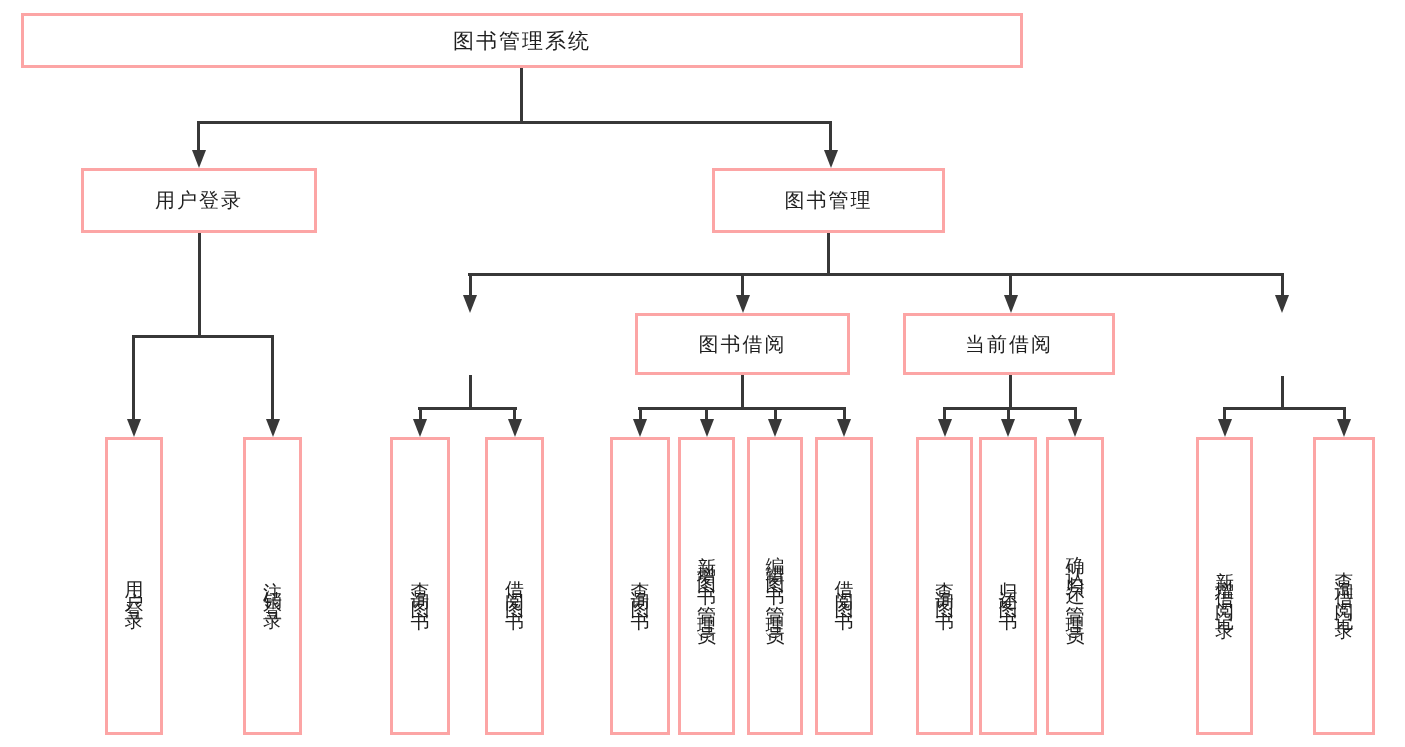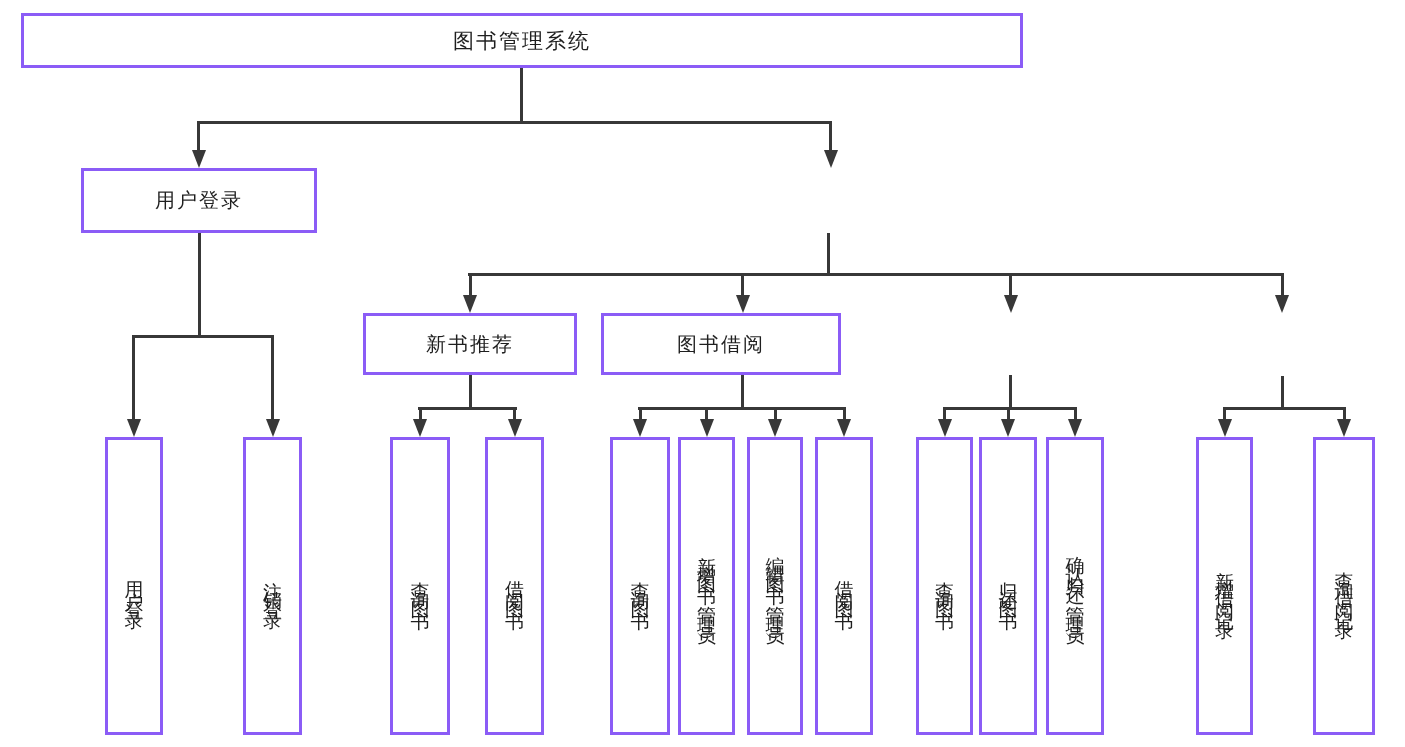--- a/index.html
+++ b/index.html
@@ -2,21 +2,21 @@
 <html><head>
 <meta charset="utf-8">
 <style>
   html,body { margin:0; padding:0; background:#ffffff; }
   #stage {
     position:relative; width:1405px; height:747px; background:#ffffff;
     font-family:"Liberation Sans", sans-serif; overflow:hidden;
   }
   .node {
     position:absolute; box-sizing:border-box;
-    border:3px solid #8b5cf6; background:#ffffff;
+    border:3px solid #fca5a5; background:#ffffff;
     display:flex; align-items:center; justify-content:center;
     font-size:20px; color:#1f1f1f; letter-spacing:2px; white-space:nowrap;
   }
   .root-node { font-size:21px; }
   .vnode {
     writing-mode:vertical-rl; text-orientation:mixed;
     font-size:19px; letter-spacing:10px; white-space:normal;
   }
   .hl { position:absolute; height:3px; background:#383838; }
   .vl { position:absolute; width:3px;  background:#383838; }
@@ -33,25 +33,26 @@
 </style>
 </head>
 <body>
 
 <div id="stage">
 
   <div class="node root-node" style="left:21px; top:13px; width:1002px; height:55px;">图书管理系统</div>
 
   <div class="node" style="left:81px; top:168px; width:236px; height:65px;">用户登录</div>
 
+  <div class="node" style="left:712px; top:168px; width:233px; height:65px;">图书管理</div>
 
-  <div class="node" style="left:363px; top:313px; width:214px; height:62px;">新书推荐</div>
 
-  <div class="node" style="left:601px; top:313px; width:240px; height:62px;">图书借阅</div>
+  <div class="node" style="left:635px; top:313px; width:215px; height:62px;">图书借阅</div>
 
+  <div class="node" style="left:903px; top:313px; width:212px; height:62px;">当前借阅</div>
 
 
   <div class="node vnode" style="left:105px; top:437px; width:58px; height:298px;">用户登录</div>
 
   <div class="node vnode" style="left:243px; top:437px; width:59px; height:298px;">注销登录</div>
 
   <div class="node vnode" style="left:390px; top:437px; width:60px; height:298px;">查询图书</div>
 
   <div class="node vnode" style="left:485px; top:437px; width:59px; height:298px;">借阅图书</div>
 

